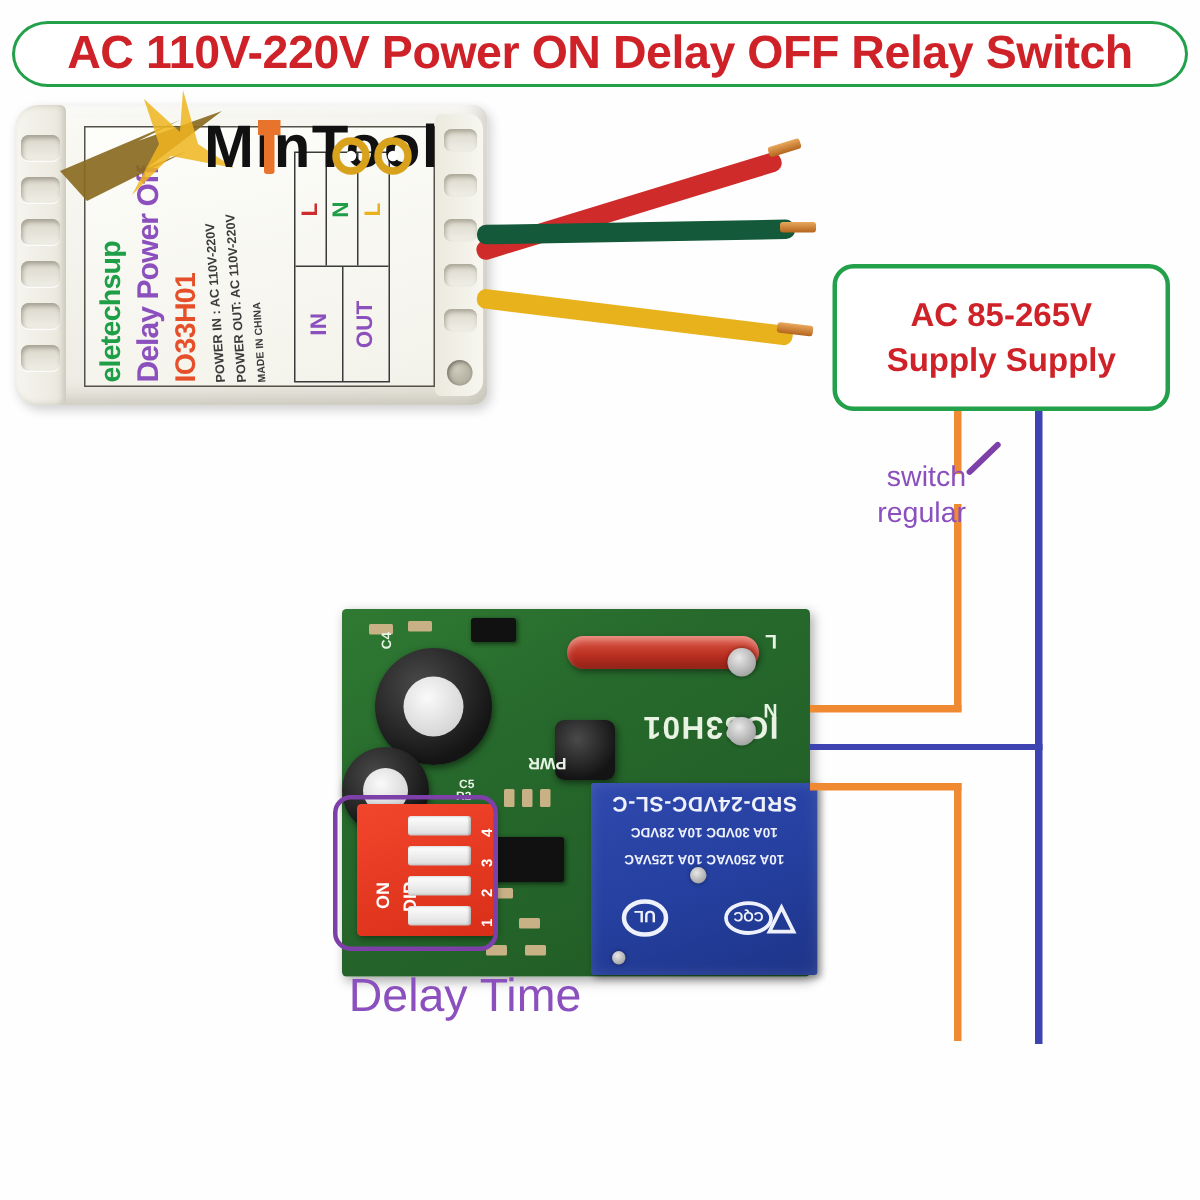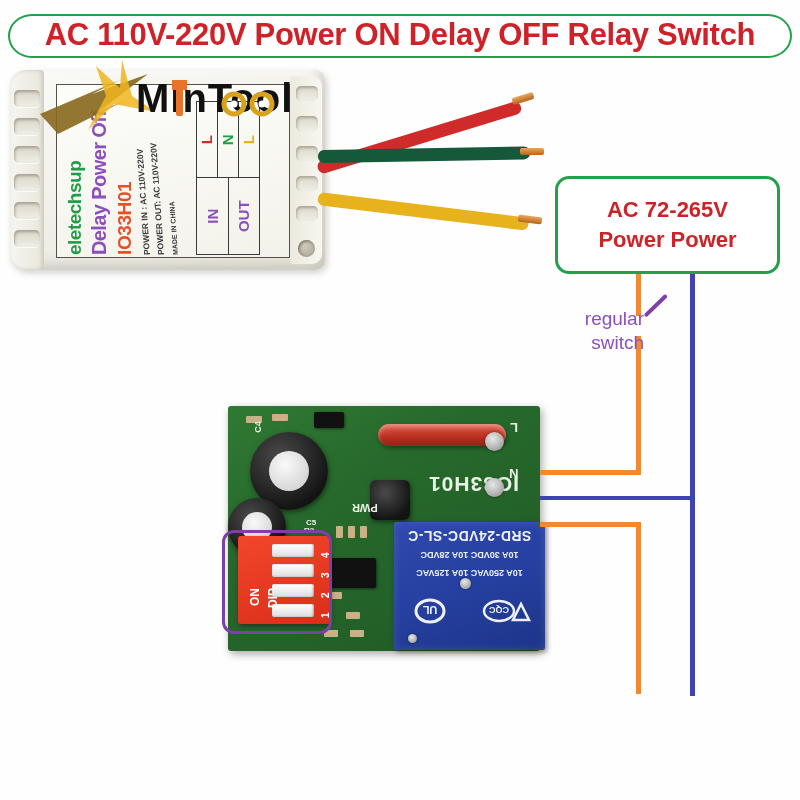--- a/index.html
+++ b/index.html
@@ -288,36 +288,37 @@
       <div class="dip-sw" style="top:68px"></div>
       <div class="dip-num" style="left:82px;top:22px">4</div>
       <div class="dip-num" style="left:82px;top:42px">3</div>
       <div class="dip-num" style="left:82px;top:62px">2</div>
       <div class="dip-num" style="left:82px;top:82px">1</div>
     </div>
   </div>
   <div class="dip-hl"></div>
 
   <div class="delay-cap">
+    <div class="d1">Delay Time</div>
   </div>
 
   <div class="w w-or" style="left:636px;top:272px;width:5px;height:44px;"></div>
   <div class="w w-or" style="left:636px;top:336px;width:5px;height:138px;"></div>
   <div class="w w-or" style="left:540px;top:470px;width:101px;height:5px;"></div>
   <div class="sw-sym"></div>
   <div class="sw-lbl">
+    <div>switch</div>
     <div>regular</div>
-    <div>switch</div>
   </div>
 
   <div class="w w-or" style="left:540px;top:522px;width:101px;height:5px;"></div>
   <div class="w w-or" style="left:636px;top:522px;width:5px;height:172px;"></div>
 
   <div class="w w-bl" style="left:690px;top:272px;width:5px;height:424px;"></div>
   <div class="w w-bl" style="left:540px;top:496px;width:155px;height:4px;"></div>
 
   <div class="box psu">
-    <div>AC 72-265V</div>
-    <div>Power Power</div>
+    <div>AC 85-265V</div>
+    <div>Supply Supply</div>
   </div>
 
 
 </div>
 
 </body></html>

